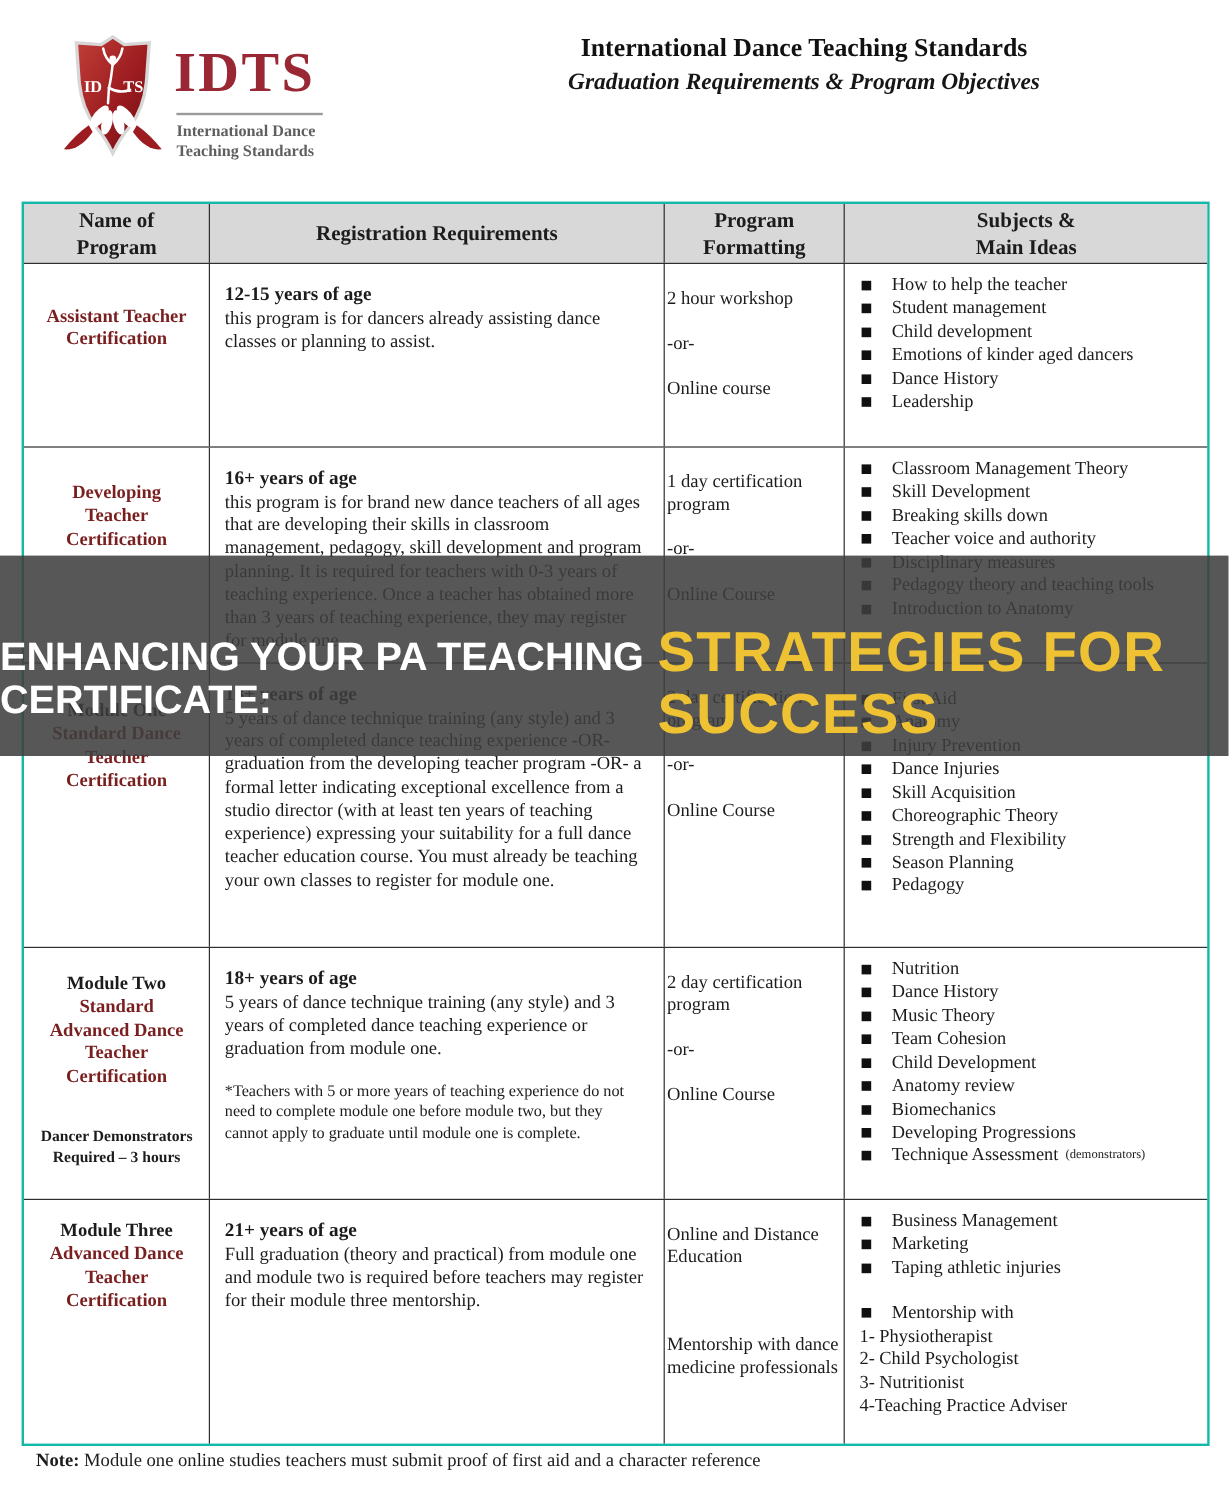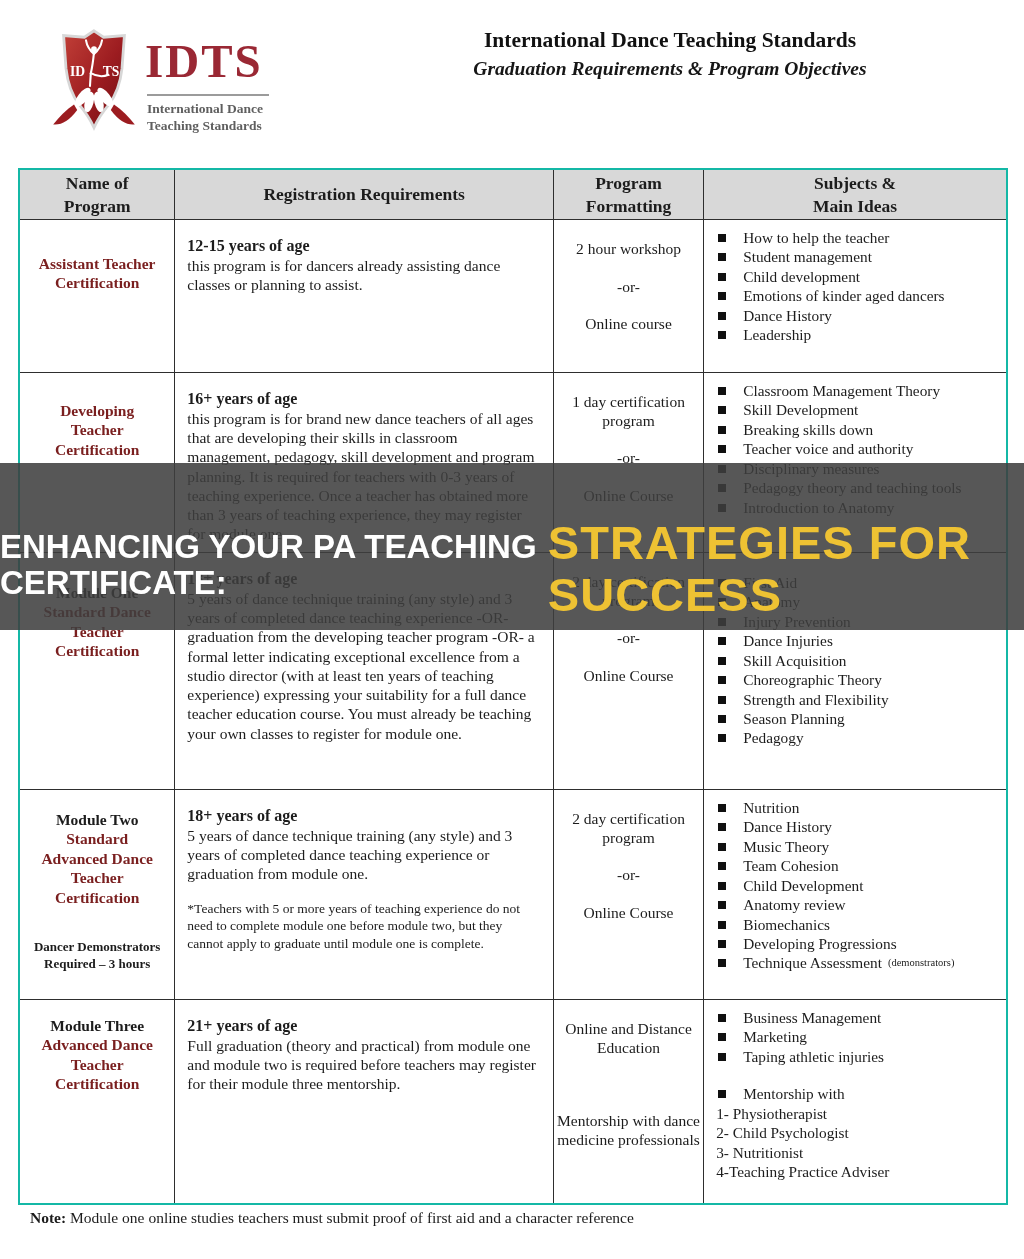--- a/index.html
+++ b/index.html
@@ -39,21 +39,21 @@
   .name-line{font-weight:bold;font-size:15.5px;line-height:1.25;max-width:130px;margin:0 auto;}
   .name-line.red{color:#7a1f1f;}
   .name-footnote{margin-top:auto;padding-bottom:26px;font-size:13px;font-weight:600;
                  line-height:1.3;white-space:pre-line;}
 
   .req-cell{padding:16px 12px 0 12px;}
   .age{font-weight:bold;font-size:16px;line-height:1.25;}
   .req-body{font-size:15.5px;line-height:1.24;}
   .req-note{margin-top:16px;font-size:13.5px;line-height:1.3;}
 
-  .fmt-cell{text-align:center;padding:20px 2px 0 2px;font-size:15.5px;}
+  .fmt-cell{text-align:left;padding:20px 2px 0 2px;font-size:15.5px;}
   .fmt-line{line-height:1.2;margin-bottom:19px;}
   .fmt-spacer{height:36px;}
 
   .subj-cell{padding:8px 4px 0 10px;}
   .r3 .subj-cell{padding-top:20px;}
   .subject-item{display:flex;font-size:15.3px;line-height:1.27;}
   .subject-item.gap-before{margin-top:18px;}
   .bullet{width:8px;height:8px;background:#101010;flex:none;margin:6px 17px 0 4px;}
   .subject-suffix{font-size:10.5px;margin-left:6px;align-self:center;white-space:nowrap;}
   .plain-item{font-size:15.3px;line-height:1.27;padding-left:2px;}

